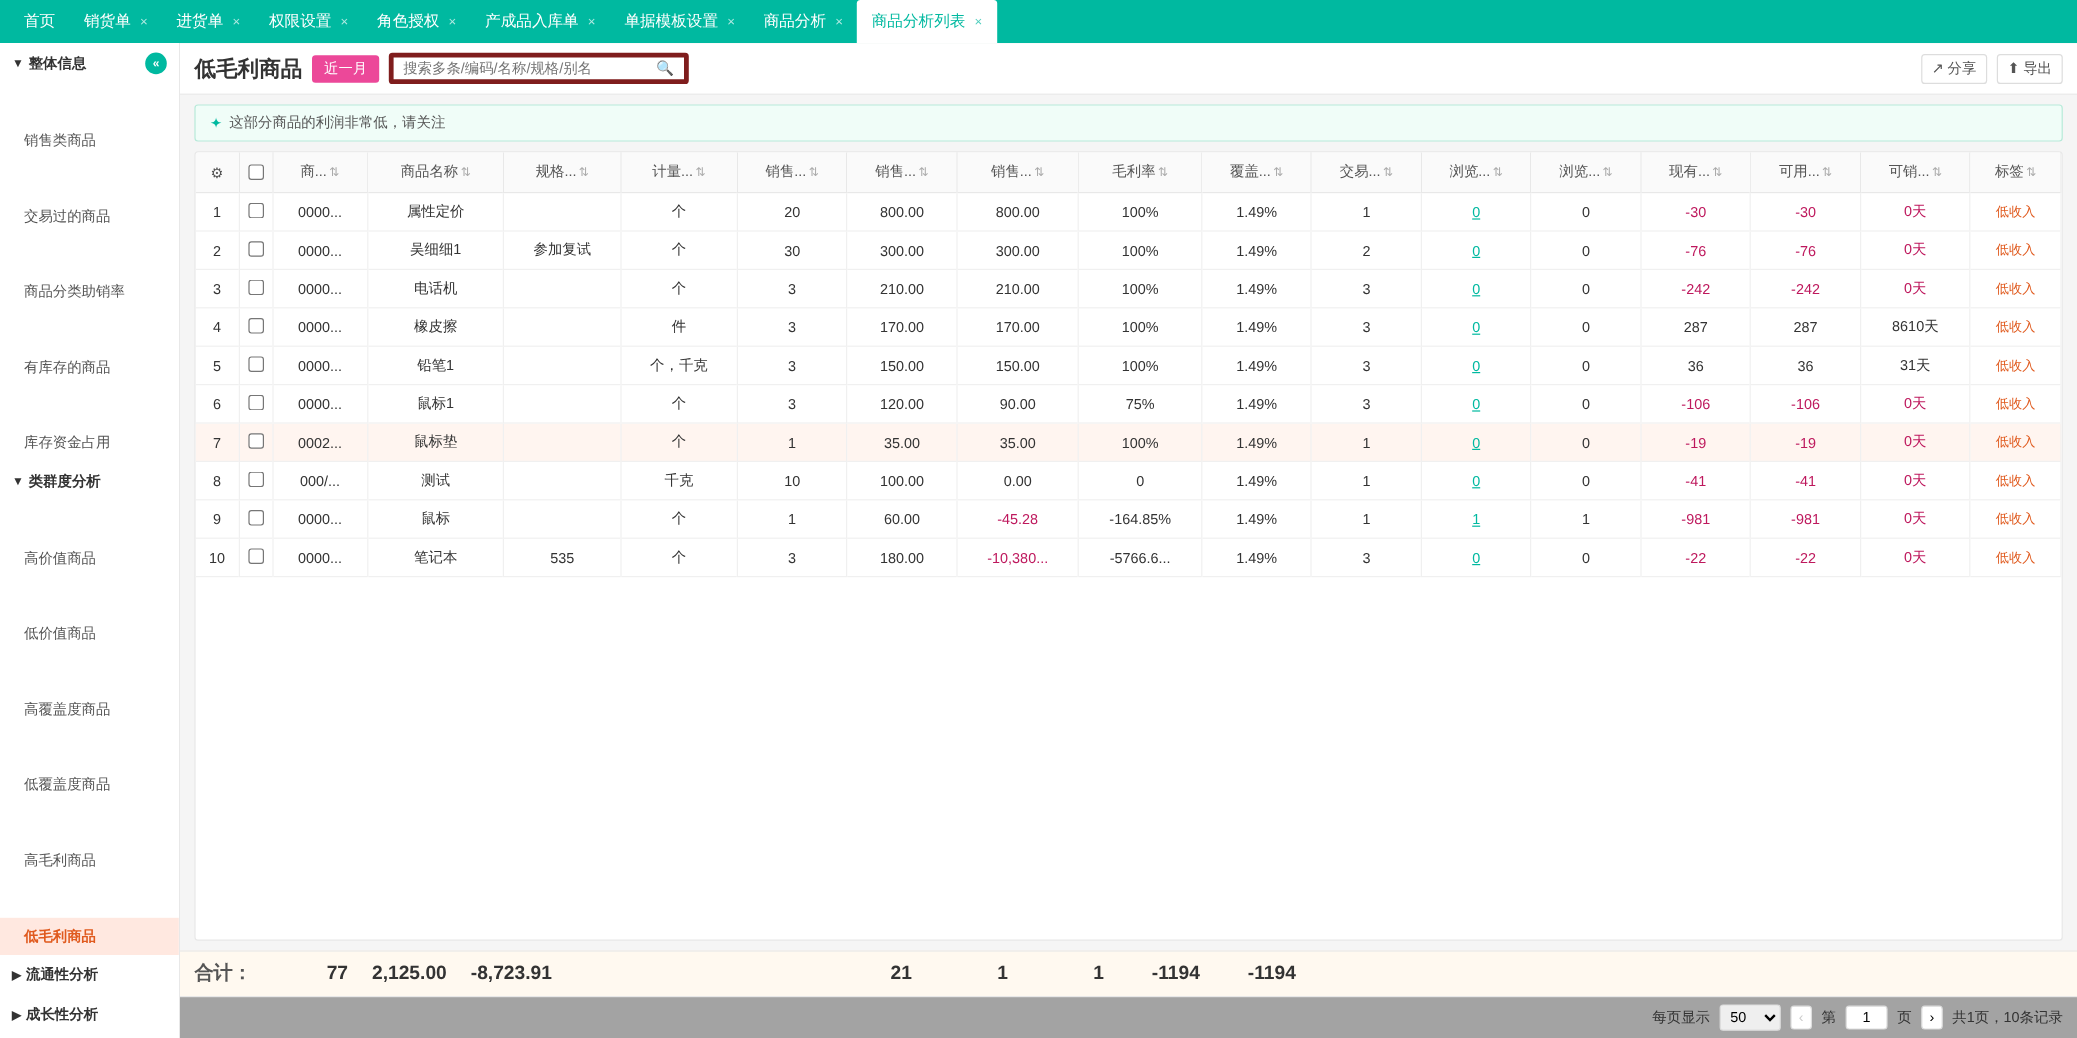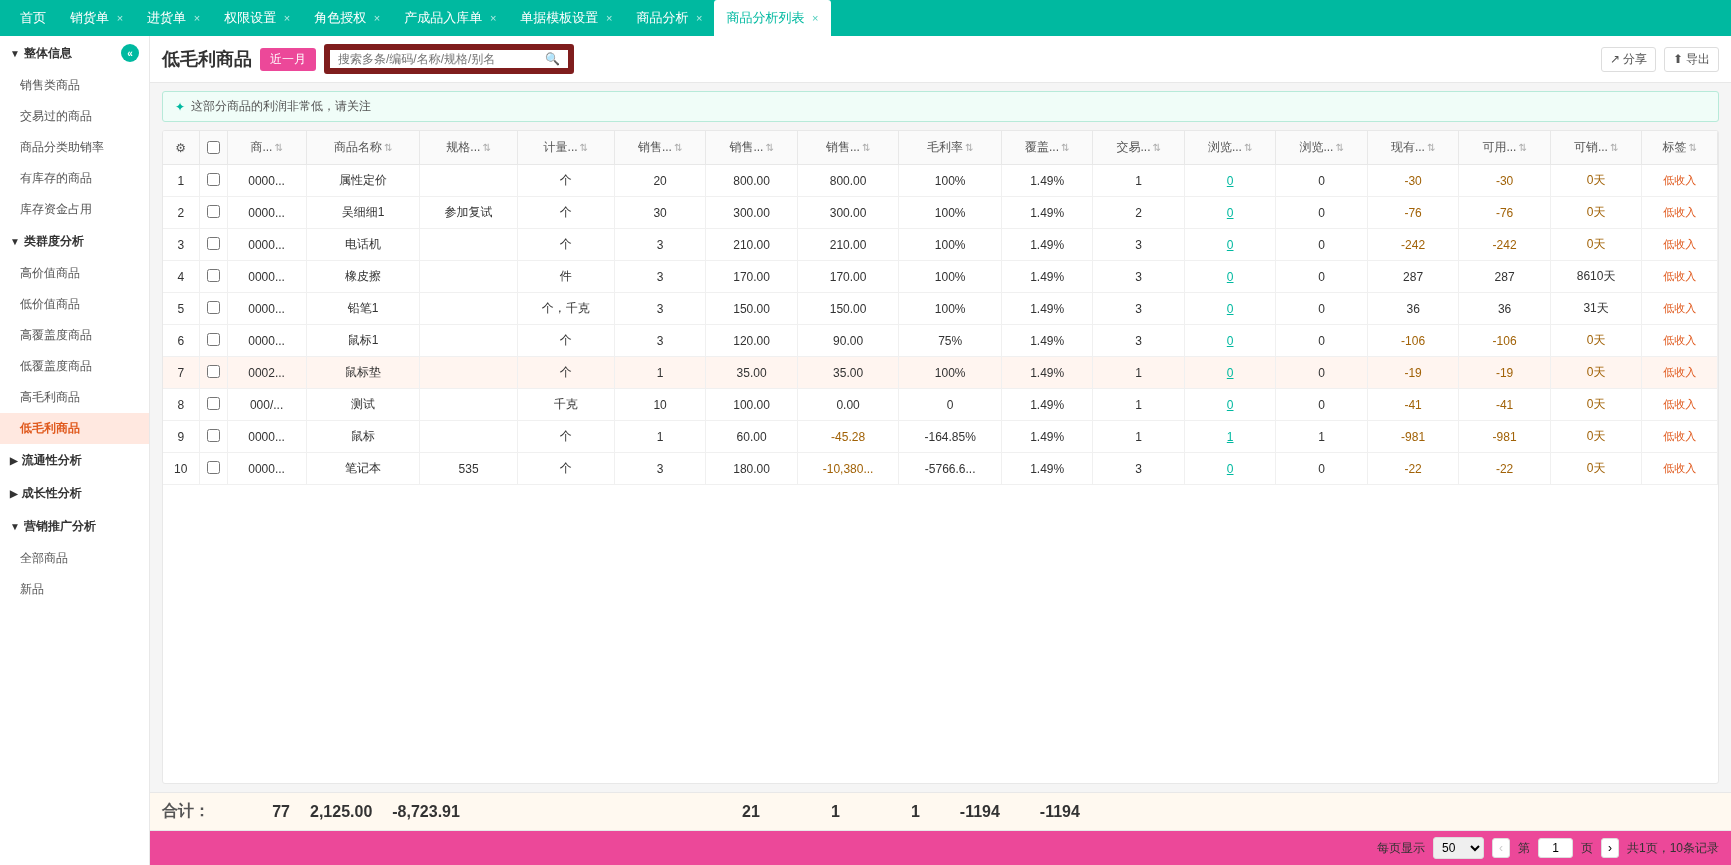--- a/index.html
+++ b/index.html
@@ -47,20 +47,21 @@
       font-weight: bold;
       cursor: pointer;
       font-size: 12px;
     }
     .sidebar-group-title .arrow { margin-right: 4px; font-size: 10px; }
     .sidebar-item {
       padding: 7px 10px 7px 20px;
       cursor: pointer;
       color: #555;
       font-size: 12px;
+      margin-top: 32px;
     }
     .sidebar-item.active { background: #ffe8e0; color: #e05a1e; font-weight: bold; }
 
     
     .content-area {
       flex: 1;
       display: flex;
       flex-direction: column;
       overflow: hidden;
       background: #f5f5f5;
@@ -85,21 +86,21 @@
       color: #fff;
       border: none;
       border-radius: 3px;
       padding: 3px 10px;
       cursor: pointer;
       font-size: 12px;
     }
     .search-box {
       display: flex;
       align-items: center;
-      border: 6px solid #7f1d1d;
+      border: 4px solid #7f1d1d;
       border-radius: 3px;
       padding: 2px 8px;
       flex: 1;
       max-width: 250px;
       justify-content: flex-end;
     }
     .search-box input {
       border: none;
       outline: none;
       font-size: 12px;
@@ -189,42 +190,42 @@
     }
     .tag-low-income {
       color: #e05a1e;
       font-size: 11px;
     }
     .link-0 {
       color: #00b9a0;
       text-decoration: underline;
       cursor: pointer;
     }
-    .text-red { color: #a16207; }
+    .text-red { color: #be185d; }
 
     
     .table-footer {
       background: #fff9f0;
       border-top: 1px solid #e8e8e8;
       padding: 8px 12px;
       display: flex;
       align-items: center;
       gap: 20px;
       font-size: 16px;
     }
     .footer-label { font-weight: bold; color: #555; }
     .footer-value { color: #333; min-width: 60px; text-align: right; font-weight: bold; }
 
     
     .pagination-bar {
       display: flex;
       align-items: center;
       justify-content: flex-end;
       padding: 6px 12px;
-      background: #ec4899;
+      background: #a3a3a3;
       border-top: 1px solid #e8e8e8;
       gap: 8px;
       font-size: 12px;
     }
     .pagination-bar select {
       border: 1px solid #ddd;
       border-radius: 3px;
       padding: 2px 4px;
       font-size: 12px;
     }

